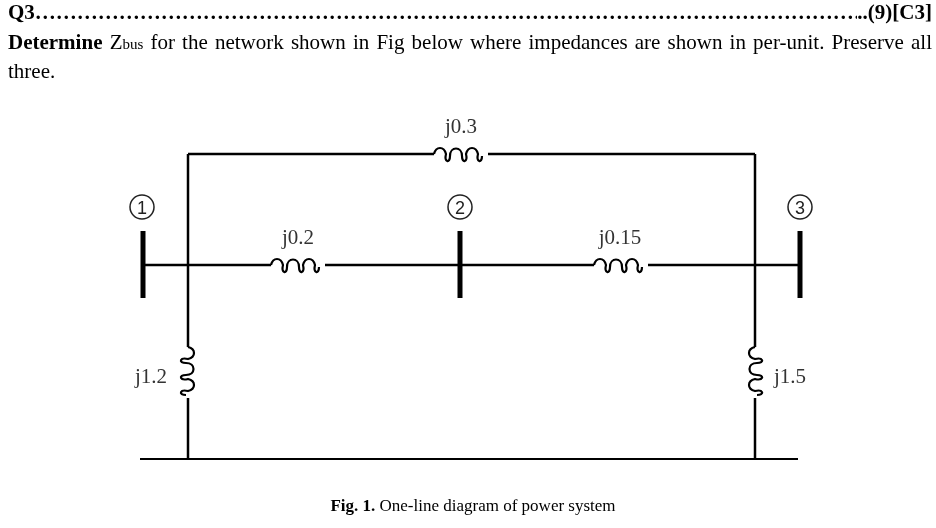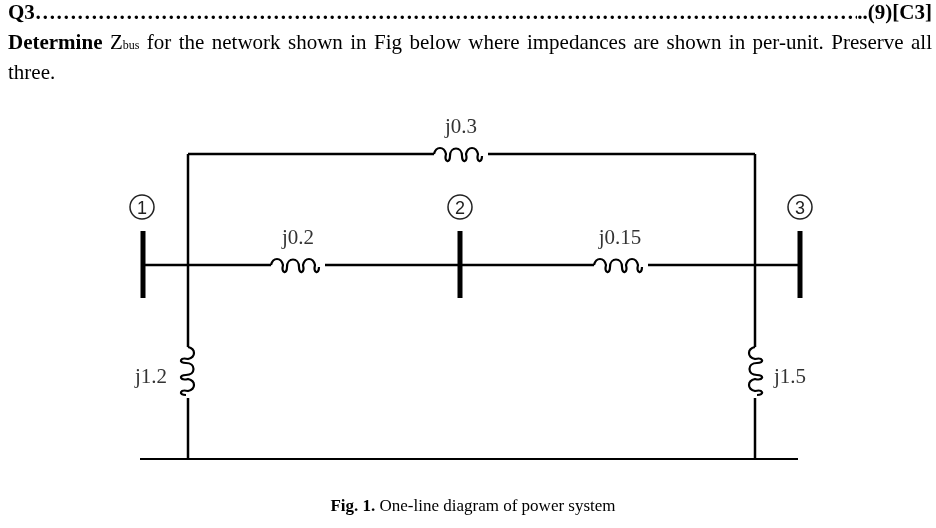--- a/index.html
+++ b/index.html
@@ -6,21 +6,21 @@
     body { width: 936px; height: 528px; position: relative; overflow: hidden;
            font-family: "Liberation Serif", "DejaVu Serif", serif; color: #000; }
     .q-header { position: absolute; left: 8px; top: 0px; width: 924px; height: 26px;
                 font-size: 21px; font-weight: bold; display: flex; align-items: baseline; }
     .q-num { white-space: nowrap; }
     .q-dots { flex: 1; overflow: hidden; white-space: nowrap; letter-spacing: 0px; }
     .q-marks { white-space: nowrap; text-align: center; }
     .q-body { position: absolute; left: 8px; top: 29px; width: 924px;
               font-size: 21px; line-height: 27px; text-align: justify; }
     .q-body b { font-weight: bold; }
-    .zsub { font-size: 12px; }
+    .zsub { font-size: 15px; }
     svg.diagram { position: absolute; left: 0; top: 0; }
     .lbl { font-family: "Liberation Serif", "DejaVu Serif", serif; font-size: 21px; fill: #333; }
     .bus-num { font-family: "Liberation Sans", "DejaVu Sans", sans-serif; font-size: 18px; fill: #222; }
     .caption { position: absolute; left: 5px; width: 936px; top: 496px; text-align: center; font-size: 17px; }
     .caption b { font-weight: bold; }
   </style>
 </head>
 <body>
 
 <div class="q-header">

